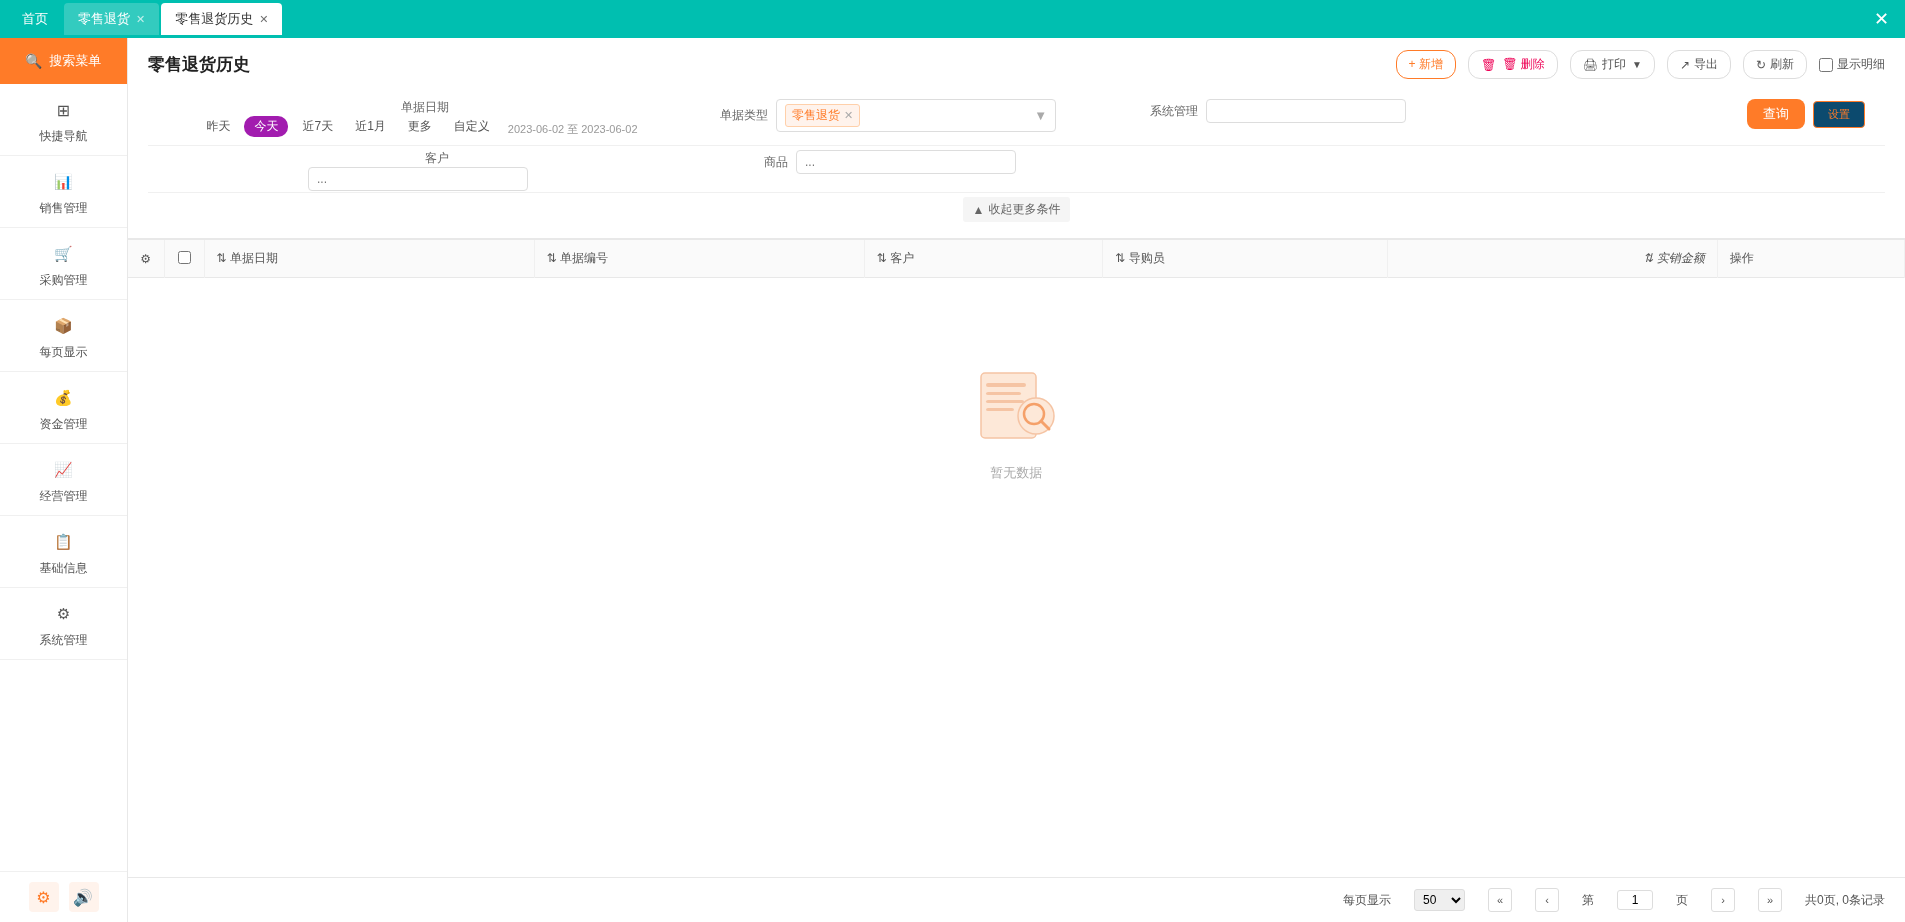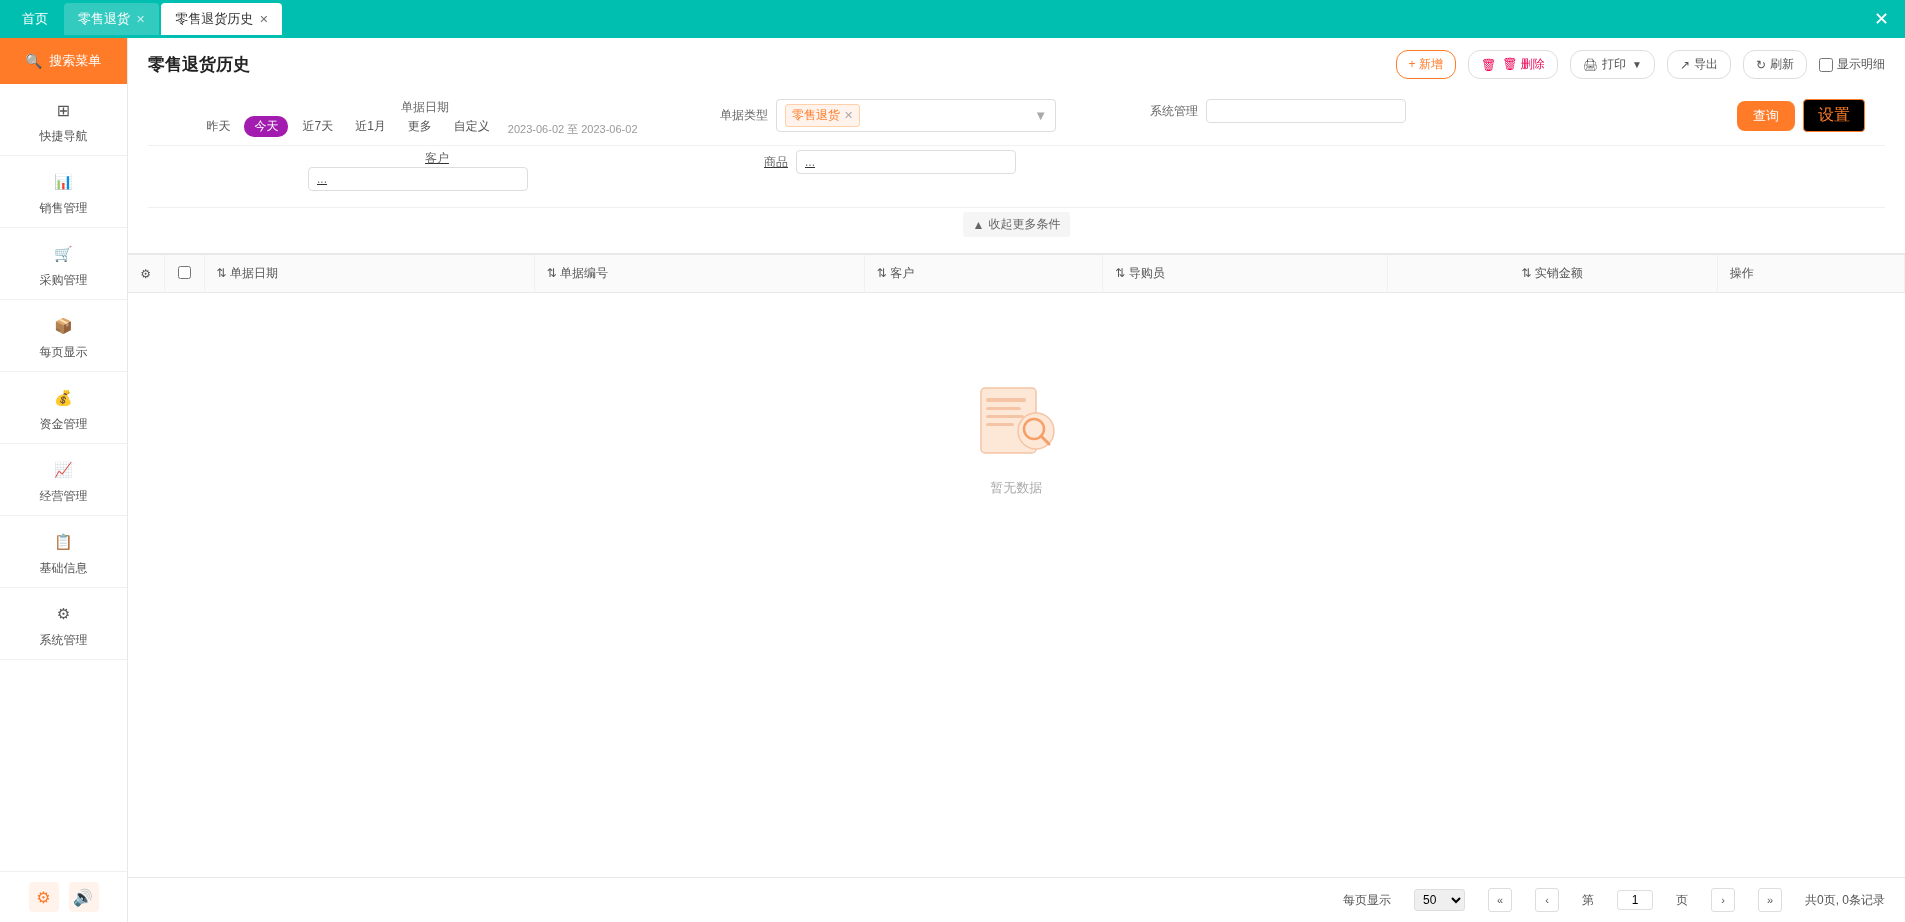--- a/index.html
+++ b/index.html
@@ -154,27 +154,27 @@
     .btn-query {
       background: #ff7b28;
       color: #fff;
       border: none;
       padding: 6px 16px;
       border-radius: 8px;
       cursor: pointer;
       font-size: 13px;
     }
     .btn-setting {
-      background: #000000;
+      background: #0c4a6e;
       color: #ff7b28;
       border: 1px solid #ff7b28;
       padding: 5px 14px;
       border-radius: 4px;
       cursor: pointer;
-      font-size: 16px;
+      font-size: 11px;
     }
     .display-mingxi {
       display: flex; align-items: center; gap: 4px;
       font-size: 12px; color: #555;
     }
     .display-mingxi input { width: 14px; height: 14px; cursor: pointer; }
     .filter-label {
       font-size: 12px;
       color: #666;
       min-width: 70px;
@@ -494,21 +494,21 @@
           <span class="filter-label">系统管理</span>
           <input class="filter-input" type="text" style="min-width: 200px;">
         </div>
 
         <div style="margin-left:auto; display:flex; gap:8px; align-items:center;">
           <button class="btn-query">查询</button>
           <button class="btn-setting">设置</button>
         </div>
       </div>
 
-      <div class="filter-section" style="padding-top:4px; padding-bottom:16px;text-decoration:underline;">
+      <div class="filter-section" style="padding-top:4px; padding-bottom:1px;">
         <div class="filter-group">
           <span class="filter-label">客户</span>
           <input class="filter-input" type="text" placeholder="..." style="min-width: 220px;">
         </div>
         <div class="filter-group2" style="margin-left:50px;">
           <span class="filter-label">商品</span>
           <input class="filter-input" type="text" placeholder="..." style="min-width: 220px;">
         </div>
       </div>
 
@@ -535,21 +535,21 @@
             </th>
             <th>
               <span>⇅ 单据编号</span>
             </th>
             <th>
               <span>⇅ 客户</span>
             </th>
             <th>
               <span>⇅ 导购员</span>
             </th>
-            <th style="text-align:center;">
+            <th style="text-align:right;font-style:italic;">
               <span>⇅ 实销金额</span>
             </th>
             <th>
               <span>操作</span>
             </th>
           </tr>
         </thead>
         <tbody>
           <tr>
             <td colspan="8" style="padding:0; border:none;">

